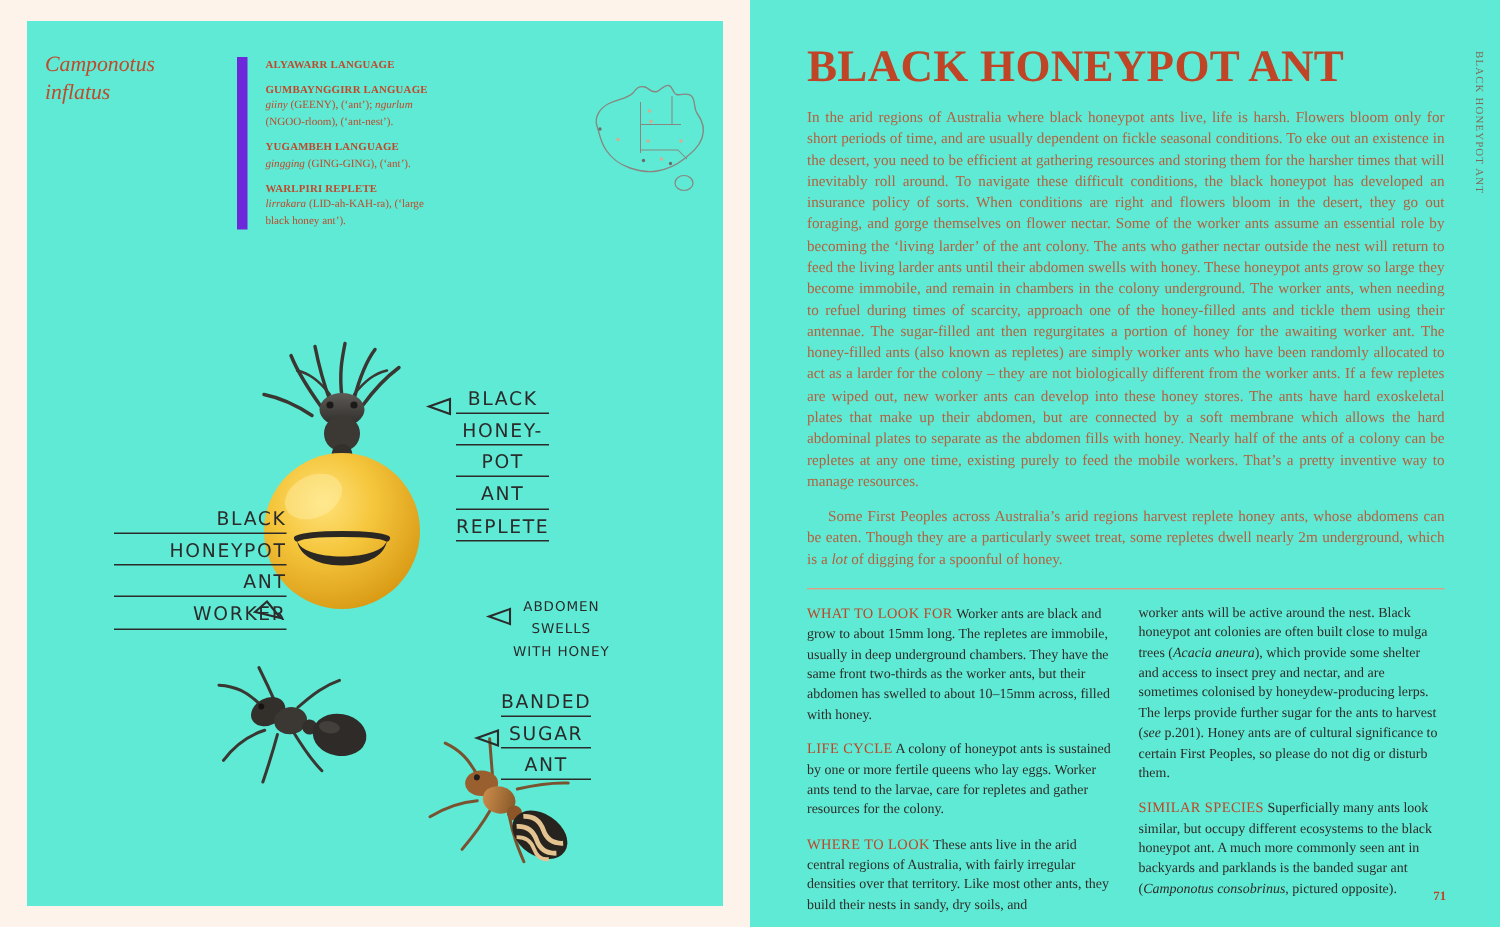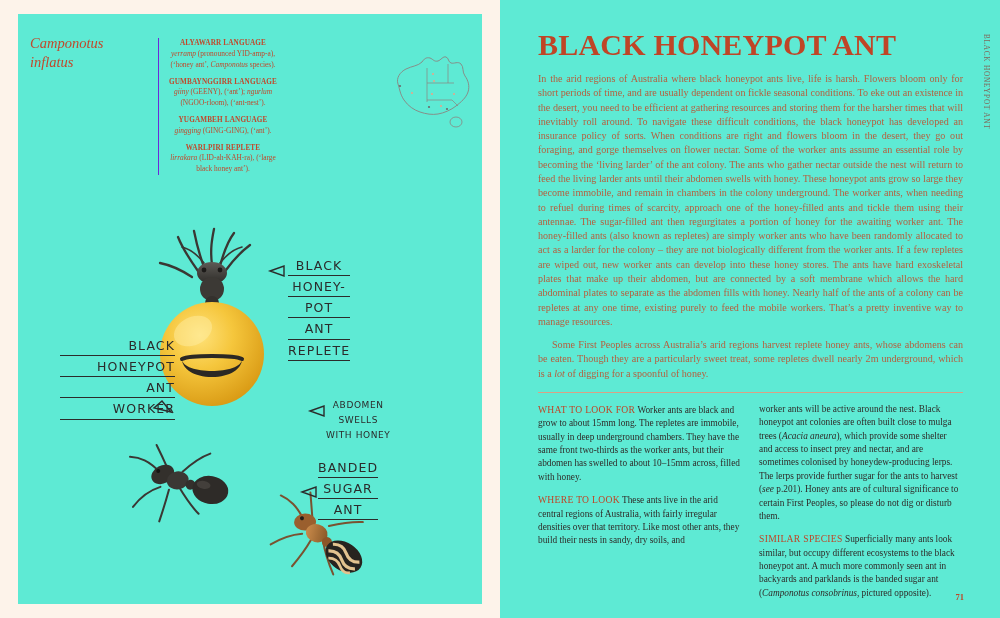--- a/index.html
+++ b/index.html
@@ -46,26 +46,25 @@
     font-size: 14.5px;
     line-height: 1.32;
     color: #c0492c;
     font-family: "Liberation Serif", serif;
   }
   .lang-block {
     position: absolute;
     left: 140px;
     top: 24px;
     width: 120px;
-    padding-left: 4px;
-    border-left: 1px solid #6d28d9;
+    padding-left: 12px;
+    border-left: 7px solid #6d28d9;
     color: #c0492c;
     font-size: 7.4px;
     line-height: 1.48;
-    text-align: center;
   }
   .lang-entry { margin-bottom: 6px; }
   .lang-entry:last-child { margin-bottom: 0; }
   .lang-title {
     font-weight: bold;
     letter-spacing: 0.15px;
     font-size: 7.2px;
     display: block;
   }
   .lang-body { display: block; }
@@ -77,21 +76,21 @@
     left: 368px;
     top: 30px;
     width: 92px;
     height: 92px;
   }
   .map-wrap svg { display: block; }
 
   
   .illus {
     position: absolute;
-    left: 52px;
+    left: 68px;
     top: 195px;
     width: 400px;
     height: 390px;
   }
   .hand {
     position: absolute;
     font-family: "DejaVu Sans", sans-serif;
     font-size: 12.5px;
     letter-spacing: 1.1px;
     color: #2b2b2b;
@@ -199,21 +198,20 @@
 <div class="spread">
 
   <div class="page-left">
     <div class="left-sheet">
 
       <div class="species-name">Camponotus inflatus</div>
 
       <div class="lang-block">
         <div class="lang-entry">
           <span class="lang-title">ALYAWARR LANGUAGE</span>
-          <span class="lang-body"><i>yerramp</i><span> (pronounced YID-amp-a), (‘honey ant’, </span><i>Camponotus</i><span> species).</span></span>
         </div>
         <div class="lang-entry">
           <span class="lang-title">GUMBAYNGGIRR LANGUAGE</span>
           <span class="lang-body"><i>giiny</i><span> (GEENY), (‘ant’); </span><i>ngurlum</i><span> (NGOO-rloom), (‘ant-nest’).</span></span>
         </div>
         <div class="lang-entry">
           <span class="lang-title">YUGAMBEH LANGUAGE</span>
           <span class="lang-body"><i>gingging</i><span> (GING-GING), (‘ant’).</span></span>
         </div>
         <div class="lang-entry">
@@ -394,20 +392,21 @@
         <p>In the arid regions of Australia where black honeypot ants live, life is harsh. Flowers bloom only for short periods of time, and are usually dependent on fickle seasonal conditions. To eke out an existence in the desert, you need to be efficient at gathering resources and storing them for the harsher times that will inevitably roll around. To navigate these difficult conditions, the black honeypot has developed an insurance policy of sorts. When conditions are right and flowers bloom in the desert, they go out foraging, and gorge themselves on flower nectar. Some of the worker ants assume an essential role by becoming the ‘living larder’ of the ant colony. The ants who gather nectar outside the nest will return to feed the living larder ants until their abdomen swells with honey. These honeypot ants grow so large they become immobile, and remain in chambers in the colony underground. The worker ants, when needing to refuel during times of scarcity,  approach one of the honey-filled ants and tickle them using their antennae. The sugar-filled ant then regurgitates a portion of honey for the awaiting worker ant. The honey-filled ants (also known as repletes) are simply worker ants who have been randomly allocated to act as a larder for the colony – they are not biologically different from the worker ants. If a few repletes are wiped out, new worker ants can develop into these honey stores. The ants have hard exoskeletal plates that make up their abdomen, but are connected by a soft membrane which allows the hard abdominal plates to separate as the abdomen fills with honey. Nearly half of the ants of a colony can be repletes at any one time, existing purely to feed the mobile workers. That’s a pretty inventive way to manage resources.</p>
         <p class="indent"><span>Some First Peoples across Australia’s arid regions harvest replete honey ants, whose abdomens can be eaten. Though they are a particularly sweet treat, some repletes dwell nearly 2m underground, which is a </span><i>lot</i><span> of digging for a spoonful of honey.</span></p>
       </div>
 
       <div class="rule"></div>
 
       <div class="cols">
 
         <div class="col">
           <p><span class="lead">WHAT TO LOOK FOR</span><span> Worker ants are black and grow to about 15mm long. The repletes are immobile, usually in deep underground chambers. They have the same front two-thirds as the worker ants, but their abdomen has swelled to about 10–15mm across, filled with honey.</span></p>
+          <p><span class="lead">LIFE CYCLE</span><span> A colony of honeypot ants is sustained by one or more fertile queens who lay eggs. Worker ants tend to the larvae, care for repletes and gather resources for the colony.</span></p>
           <p><span class="lead">WHERE TO LOOK</span><span> These ants live in the arid central regions of Australia, with fairly irregular densities over that territory. Like most other ants, they build their nests in sandy, dry soils, and</span></p>
         </div>
 
         <div class="col">
           <p><span>worker ants will be active around the nest. Black honeypot ant colonies are often built close to mulga trees (</span><i>Acacia aneura</i><span>), which provide some shelter and access to insect prey and nectar, and are sometimes colonised by honeydew-producing lerps. The lerps provide further sugar for the ants to harvest (</span><i>see</i><span> p.201). Honey ants are of cultural significance to certain First Peoples, so please do not dig or disturb them.</span></p>
           <p><span class="lead">SIMILAR SPECIES</span><span> Superficially many ants look similar, but occupy different ecosystems to the black honeypot ant. A much more commonly seen ant in backyards and parklands is the banded sugar ant (</span><i>Camponotus consobrinus</i><span>, pictured opposite).</span></p>
         </div>
 
       </div>
     </div>

